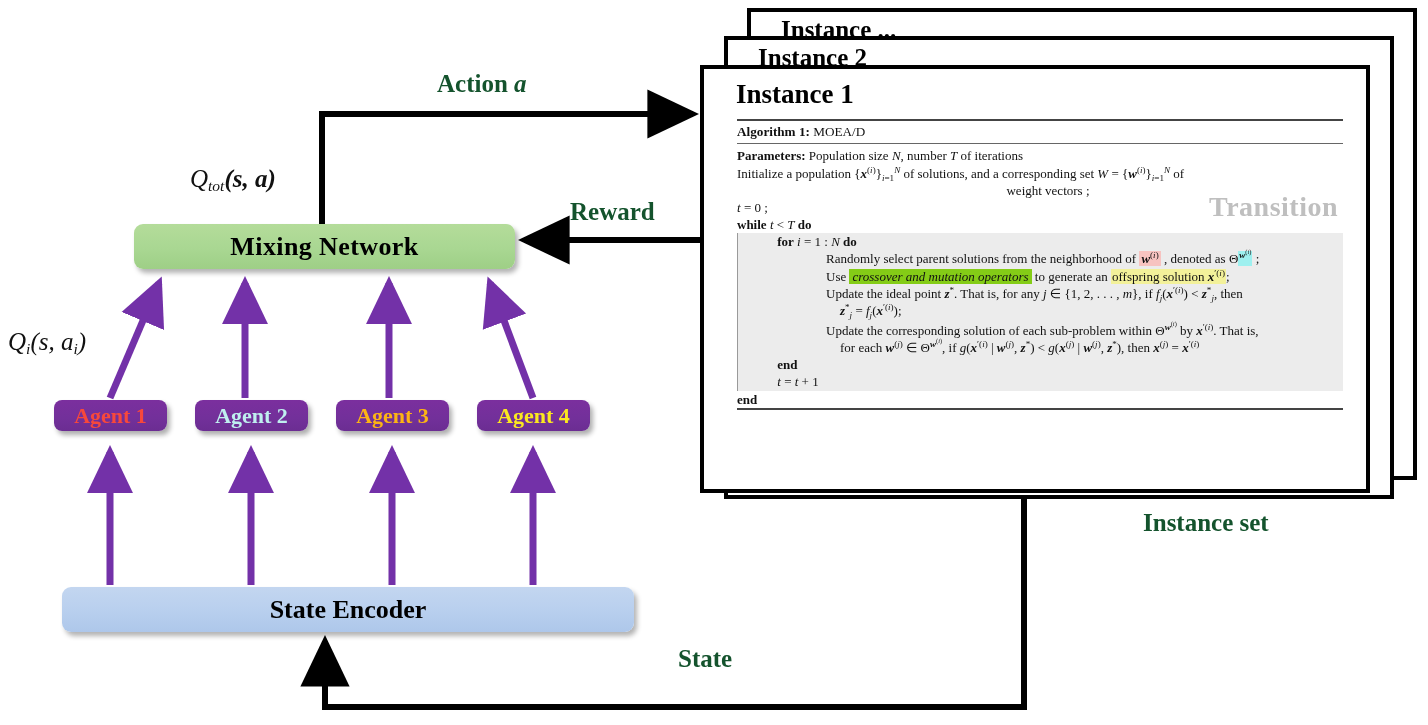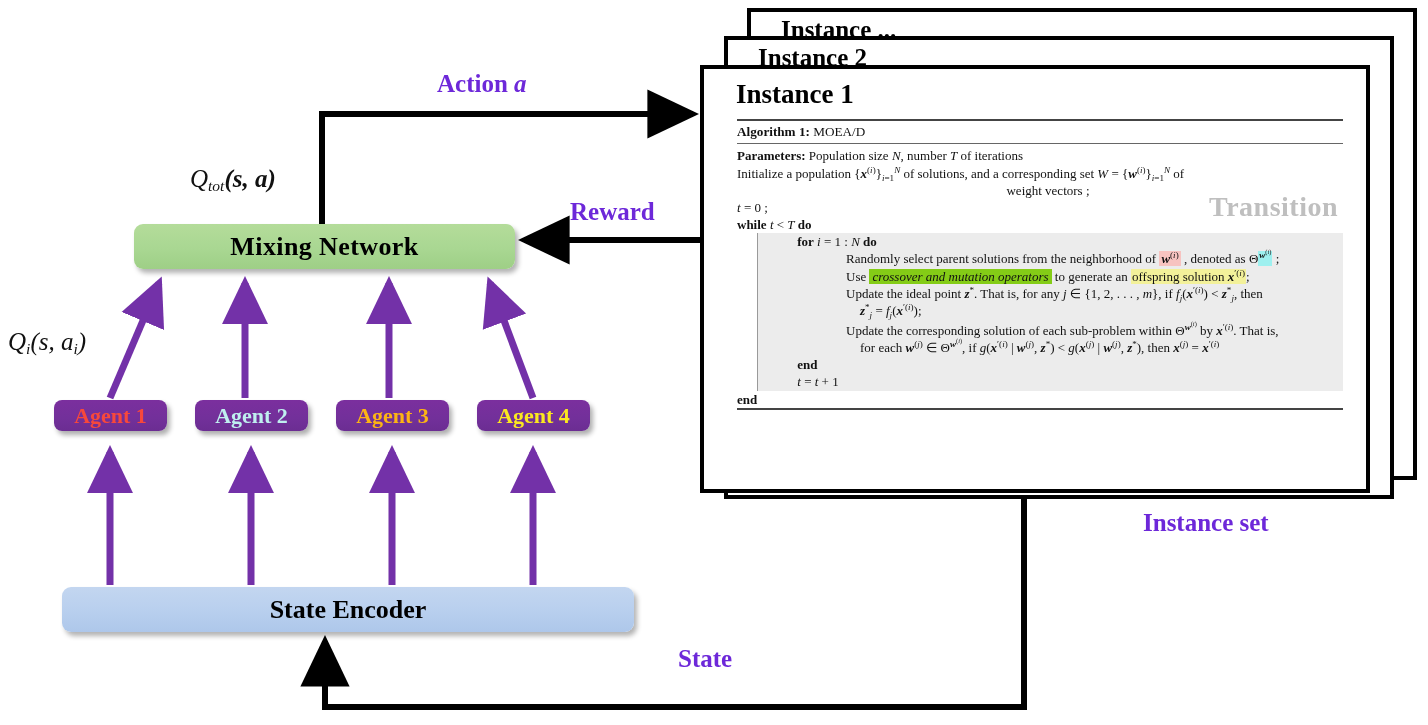--- a/index.html
+++ b/index.html
@@ -57,21 +57,21 @@
     font-size: 25px; color: #111;
     white-space: nowrap;
   }
   .mathlabel i { font-style: italic; }
   .mathlabel .bi { font-style: italic; font-weight: bold; }
   .sub { font-size: 0.62em; vertical-align: -0.28em; font-style: italic; }
 
   .boldlabel {
     position: absolute;
     font-family: "Liberation Serif", serif;
-    font-weight: bold; font-size: 25px; color: #6d28d9;
+    font-weight: bold; font-size: 25px; color: #14532d;
     white-space: nowrap;
   }
   .boldlabel .ital { font-style: italic; }
 
   
   .instance-card {
     position: absolute;
     background: #ffffff;
     border: 4px solid #000;
   }
@@ -94,21 +94,21 @@
   }
   .rule-thick { border-top: 2px solid #444; height: 0; }
   .rule-thin  { border-top: 1.3px solid #666; height: 0; }
   .algo-head { padding: 2px 0 3px 0; font-size: 13.2px; }
   .algo-head b { font-weight: bold; }
   .algo-line { padding: 0; white-space: nowrap; }
   .indent1 { padding-left: 16px; text-align: center; }
   .indent2 { padding-left: 36px; }
   .indent3 { padding-left: 52px; }
   .algo-body { position: relative; }
-  .shaded { background: #ececec; margin-left: 20px; }
+  .shaded { background: #ececec; }
   .vbar { border-left: 1.5px solid #9a9a9a; }
 
   i.mi { font-style: italic; }
   b.bvec { font-weight: bold; font-style: italic; }
   sup.sp { font-size: 0.70em; vertical-align: super; line-height: 0; }
   sub.sb { font-size: 0.70em; vertical-align: -0.30em; line-height: 0; }
 
   .hl-pink { background: #f7c3c0; padding: 0 2px; }
   .hl-cyan { background: #9ef0ef; padding: 0 1px; }
   .hl-tan  { background: #84cc16; padding: 0 3px; font-style: italic; }

